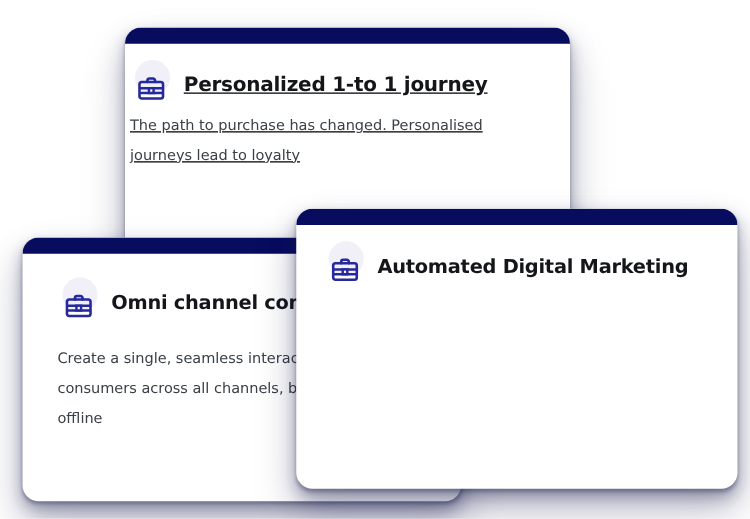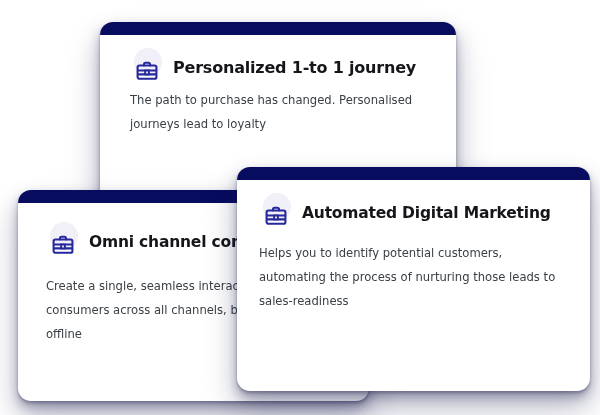--- a/index.html
+++ b/index.html
@@ -102,21 +102,21 @@
   }
 
   
   #card-personalized {
     left: 100px;
     top: 22px;
     width: 356px;
     height: 224px;
     z-index: 1;
   }
-  #card-personalized .card-body { padding-left: 30px; }
+  #card-personalized .card-body { padding-left: 4px; text-decoration: underline; }
   #card-personalized .card-title { font-size: 16px; }
   #card-personalized .card-desc  { width: 300px; }
 
   #card-omni {
     left: 18px;
     top: 190px;
     width: 351px;
     height: 211px;
     z-index: 2;
   }
@@ -188,17 +188,16 @@
           <svg class="icon-glyph" viewBox="0 0 24 24" fill="none" aria-hidden="true">
             <path d="M9.2 7.0 V5.9 a1.5 1.5 0 0 1 1.5-1.5 h2.6 a1.5 1.5 0 0 1 1.5 1.5 V7.0" stroke="#26299b" stroke-width="1.9" stroke-linecap="round" stroke-linejoin="round"></path>
             <rect x="3.3" y="7.0" width="17.4" height="12.2" rx="1.7" stroke="#26299b" stroke-width="1.9"></rect>
             <path d="M3.3 11.6 H20.7" stroke="#26299b" stroke-width="1.9"></path>
             <path d="M3.3 15.1 H20.7" stroke="#26299b" stroke-width="1.9"></path>
             <rect x="10.3" y="11.6" width="3.4" height="3.5" stroke="#26299b" stroke-width="1.8" fill="#ffffff"></rect>
           </svg>
         </span>
         <span class="card-title">Automated Digital Marketing</span>
       </div>
-      <div class="card-desc">Helps you to identify potential customers, automating the process of nurturing those leads to sales-readiness</div>
     </div>
   </div>
 
 </div>
 
 </body></html>

